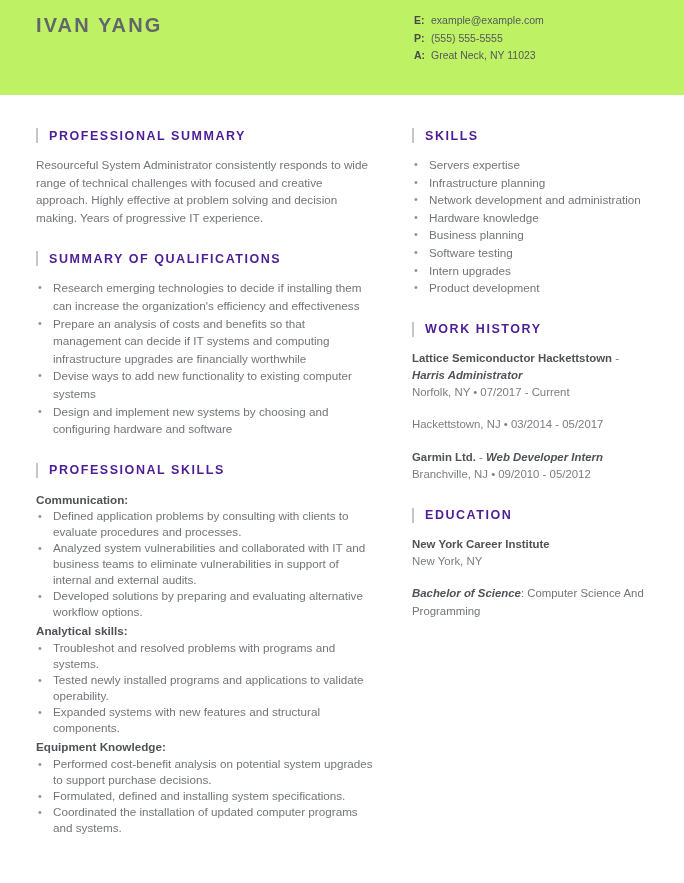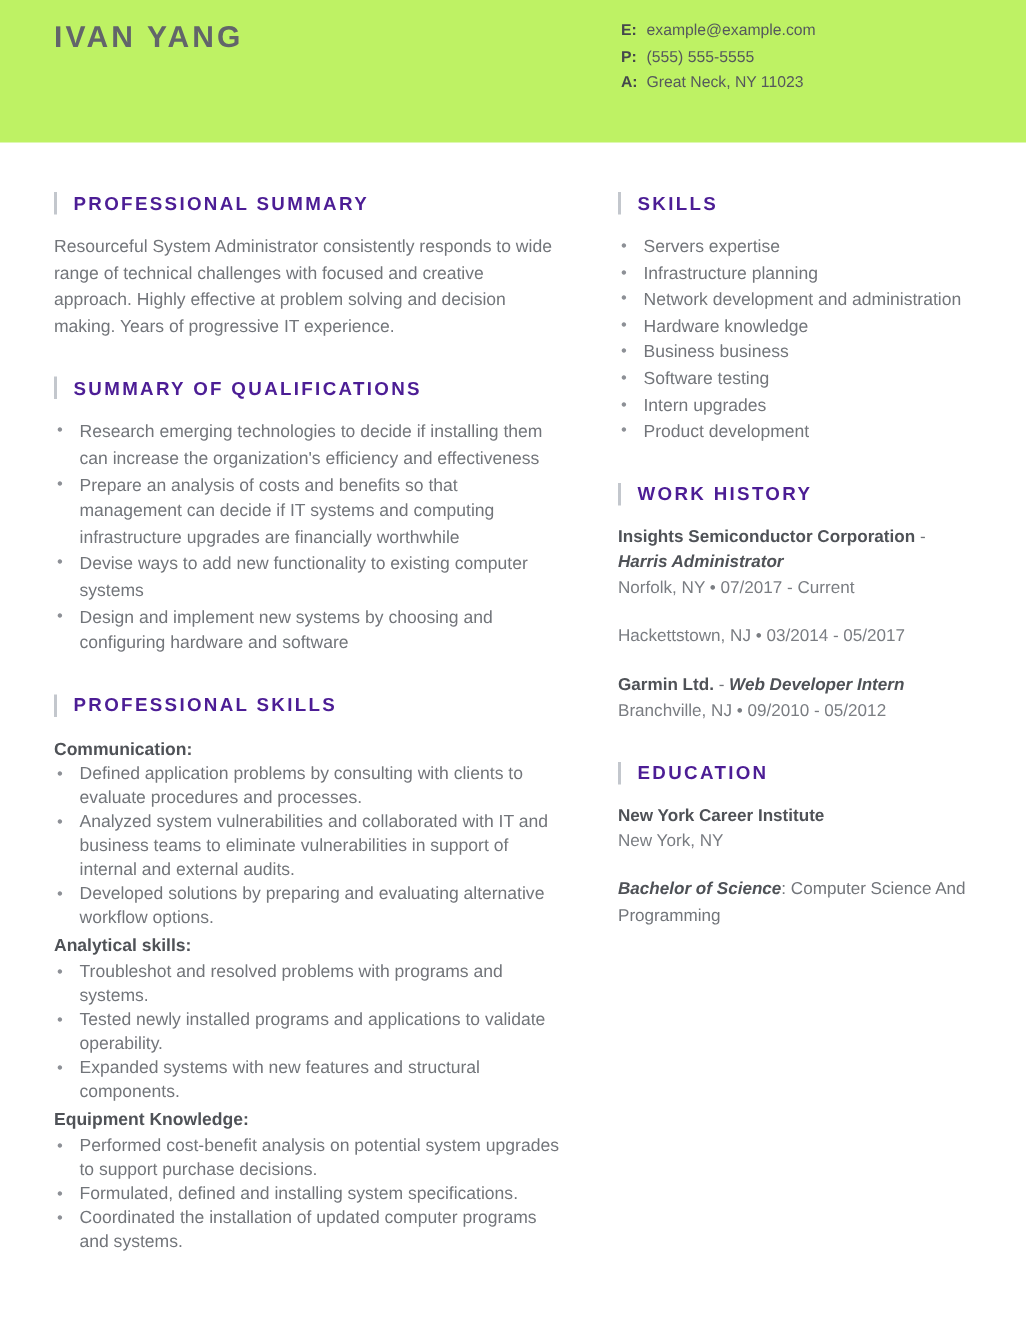--- a/index.html
+++ b/index.html
@@ -282,36 +282,36 @@
     <div class="section">
       <div class="section-head">
         <span class="accent-bar"></span>
         <span class="section-title">SKILLS</span>
       </div>
       <ul class="bullets">
         <li>Servers expertise</li>
         <li>Infrastructure planning</li>
         <li>Network development and administration</li>
         <li>Hardware knowledge</li>
-        <li>Business business</li>
+        <li>Business planning</li>
         <li>Software testing</li>
         <li>Intern upgrades</li>
         <li>Product development</li>
       </ul>
     </div>
 
     <div class="section">
       <div class="section-head">
         <span class="accent-bar"></span>
         <span class="section-title">WORK HISTORY</span>
       </div>
 
       <div class="job">
         <div class="job-line">
-          <span class="job-company">Insights Semiconductor Corporation</span><span class="job-sep"> - </span><span class="job-title">Harris Administrator</span>
+          <span class="job-company">Lattice Semiconductor Hackettstown</span><span class="job-sep"> - </span><span class="job-title">Harris Administrator</span>
         </div>
         <div class="job-meta">Norfolk, NY  •  07/2017 - Current</div>
       </div>
 
       <div class="job">
         <div class="job-meta">Hackettstown, NJ  •  03/2014 - 05/2017</div>
       </div>
 
       <div class="job">
         <div class="job-line">

